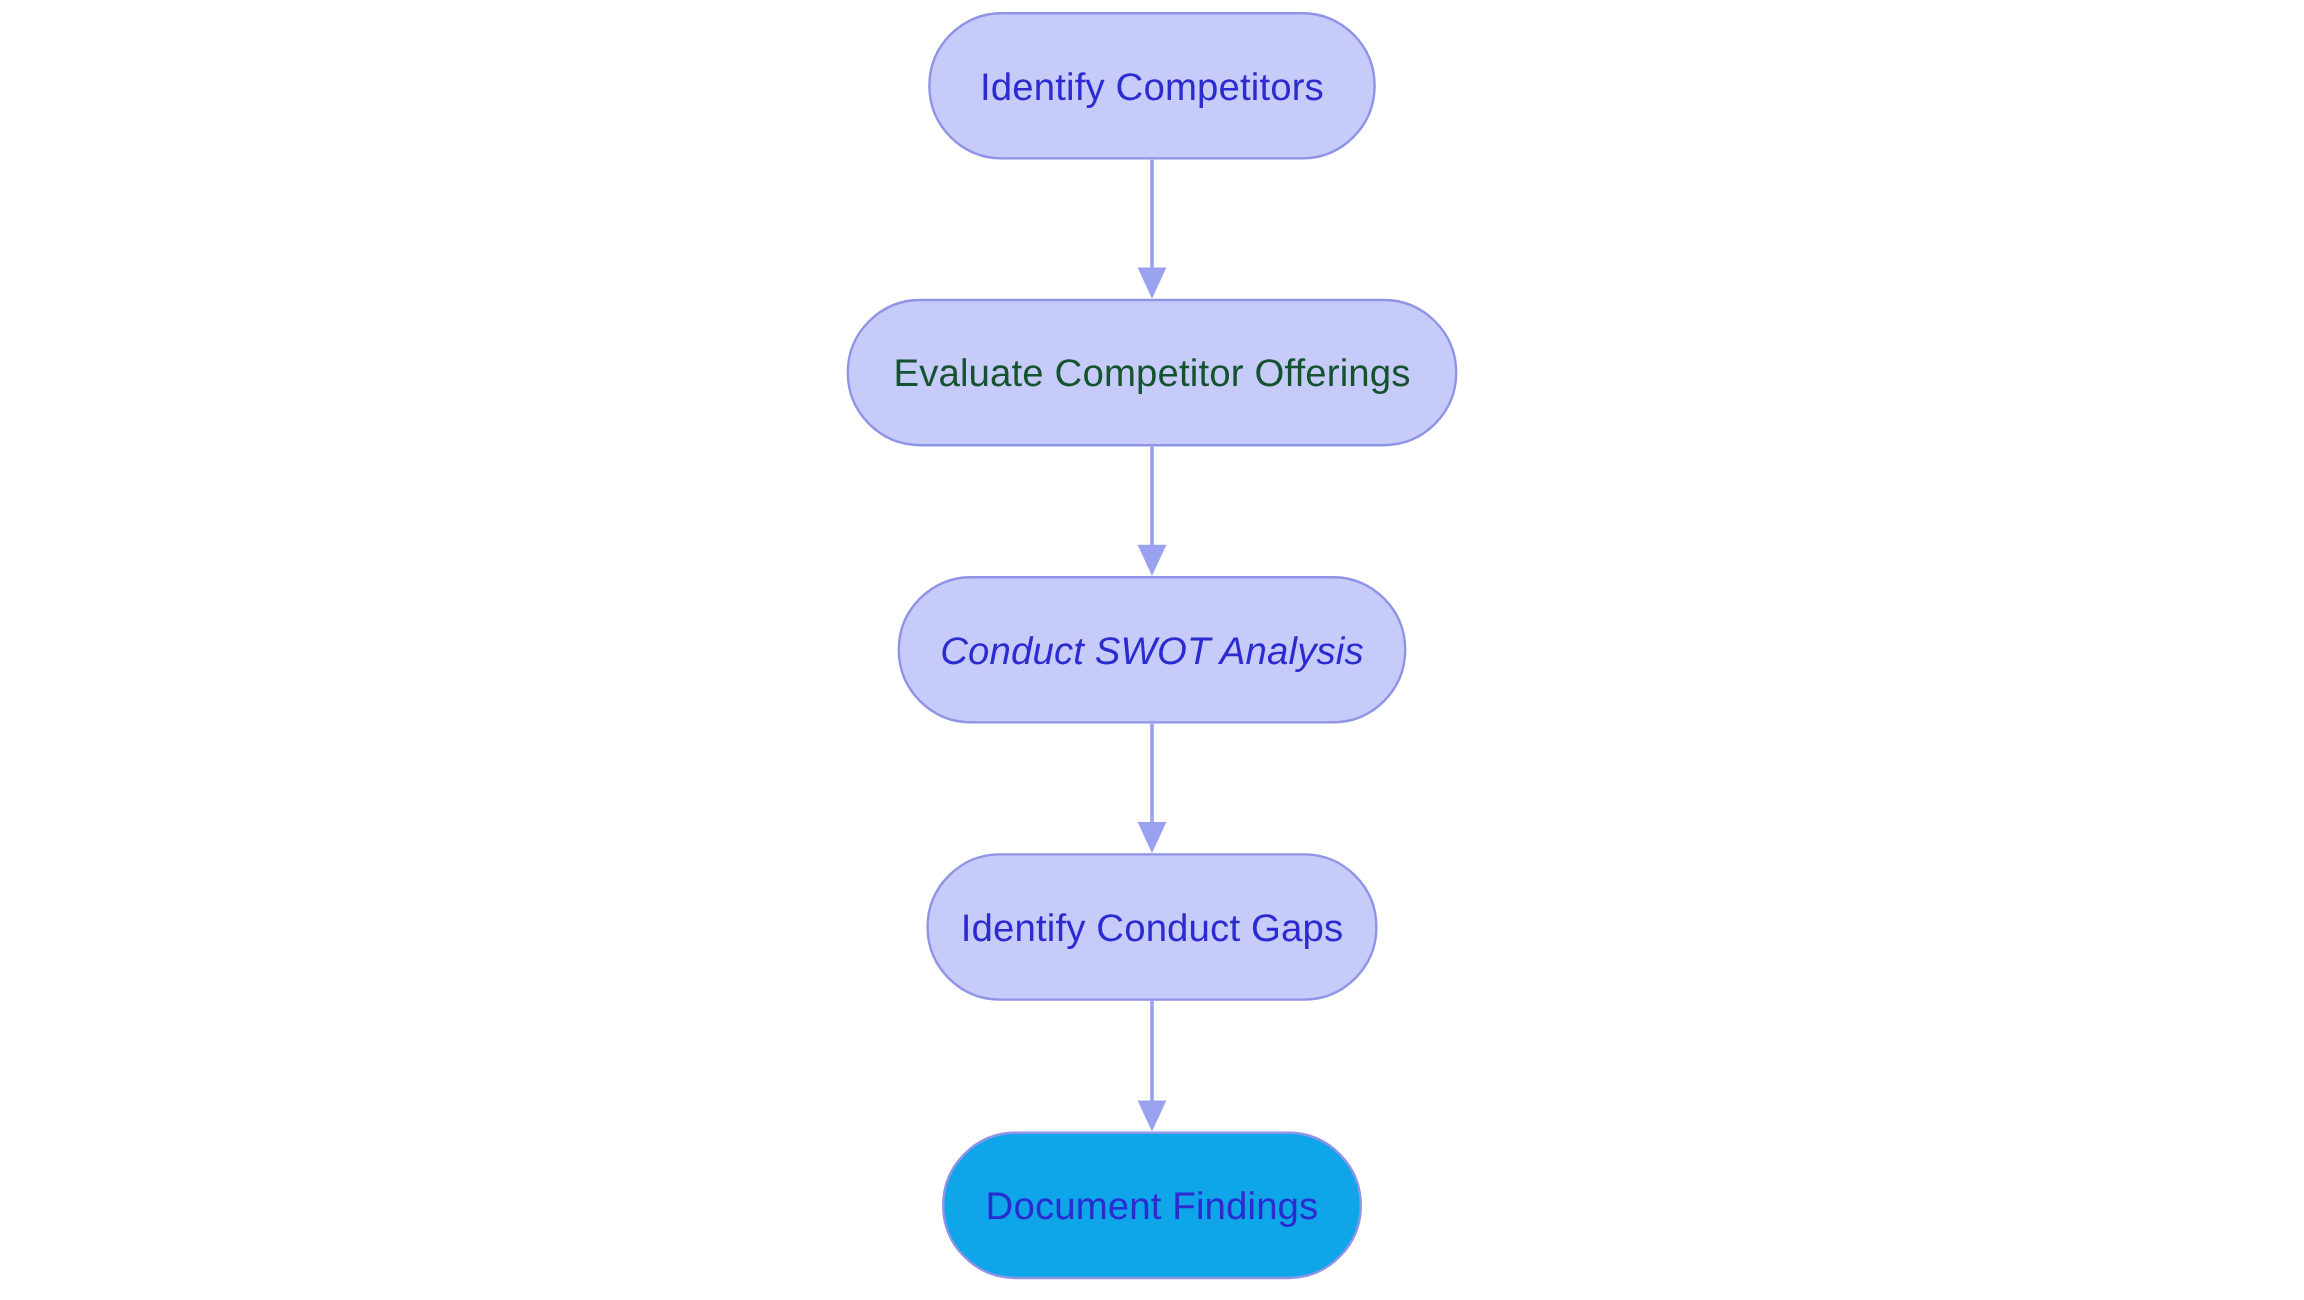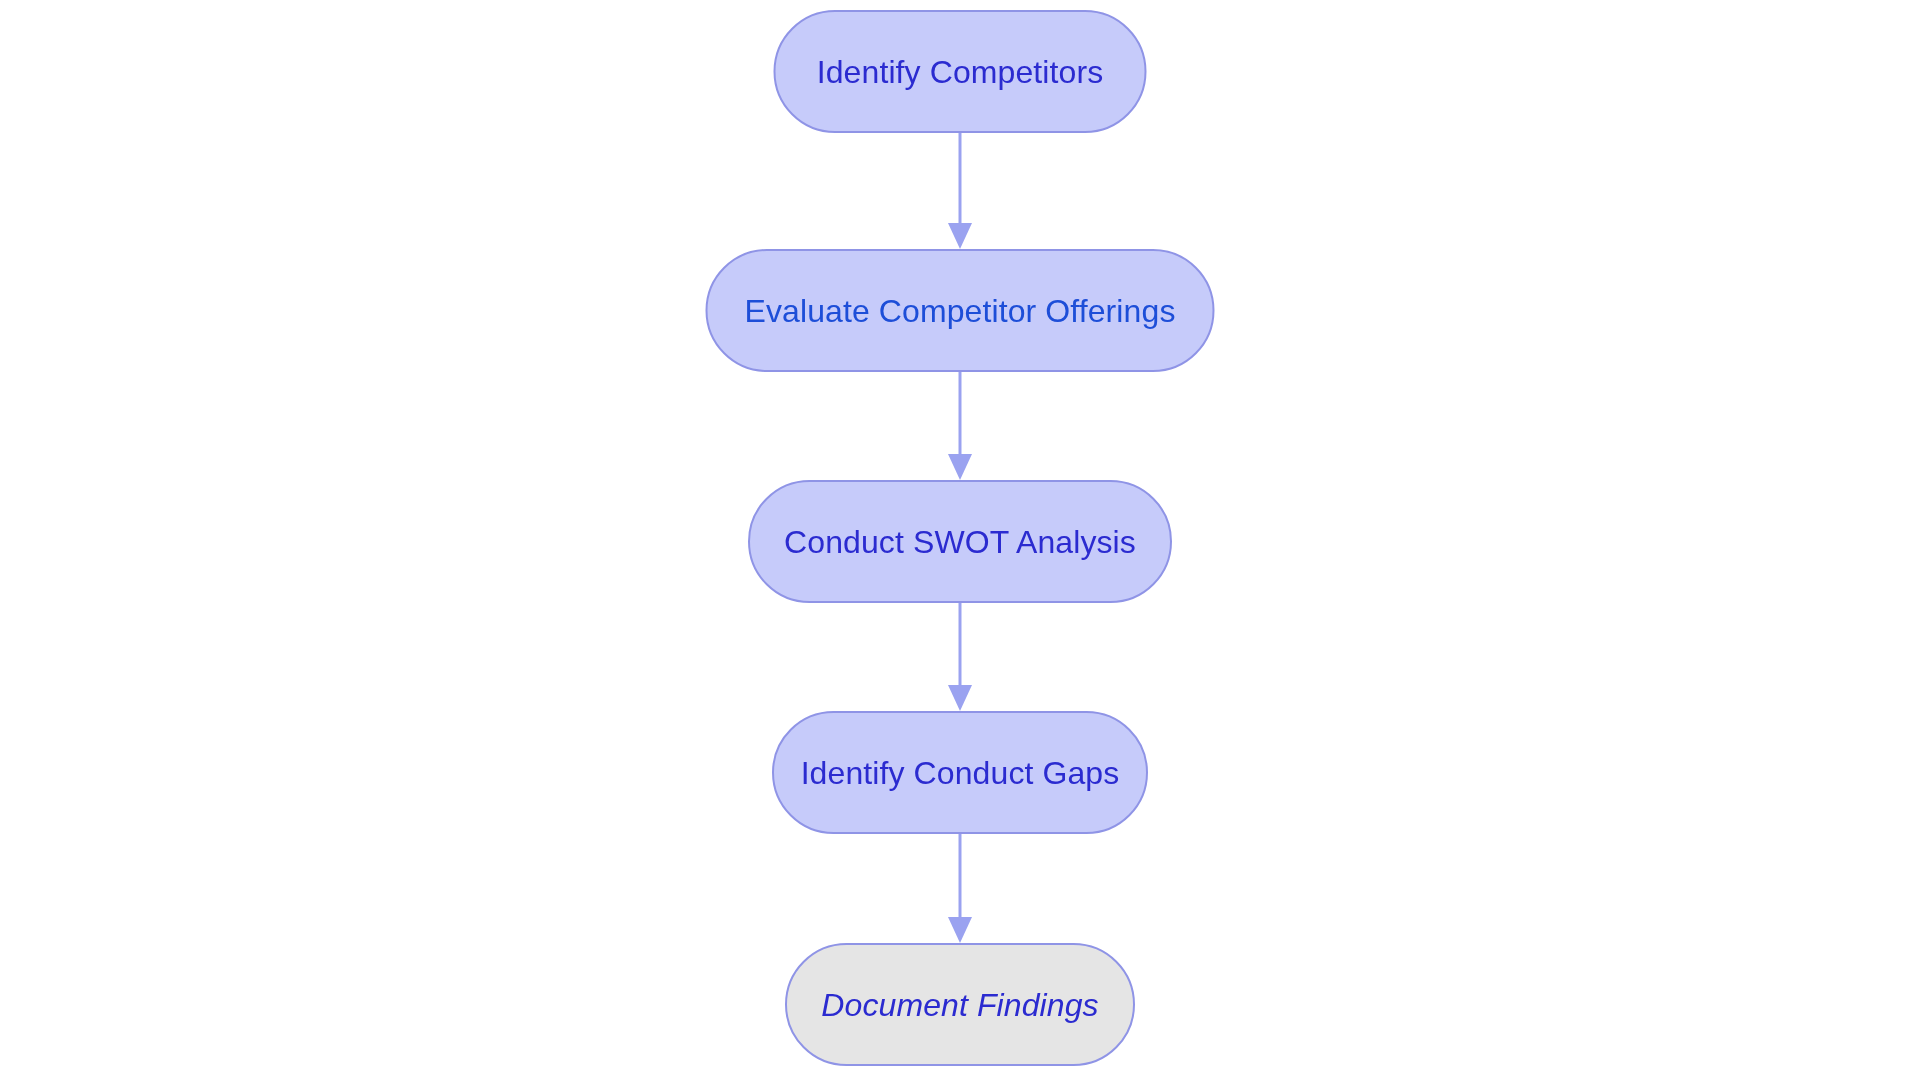--- a/index.html
+++ b/index.html
@@ -88,28 +88,28 @@
       <line class="conn-line" x1="15" y1="0" x2="15" y2="85" stroke="#9aa2f0" stroke-width="3"></line>
       <polygon class="conn-head" points="15,109 3,83 27,83" fill="#9aa2f0"></polygon>
     </svg>
   </div>
 
   <div class="node" id="node-0" style="left: 960px; top: 10px; width: 373px; height: 123px; background: rgb(198, 203, 250); border-color: rgb(143, 148, 230);">
     <span class="node-label" style="color: rgb(43, 43, 208);">Identify Competitors</span>
   </div>
 
   <div class="node" id="node-1" style="left: 960px; top: 249px; width: 509px; height: 123px; background: rgb(198, 203, 250); border-color: rgb(143, 148, 230);">
-    <span class="node-label" style="color: #1d4ed8;">Evaluate Competitor Offerings</span>
+    <span class="node-label" style="color: #14532d;">Evaluate Competitor Offerings</span>
   </div>
 
-  <div class="node" id="node-2" style="left: 960px; top: 480px; width: 424px; height: 123px; background: rgb(198, 203, 250); border-color: rgb(143, 148, 230);">
+  <div class="node" id="node-2" style="left: 960px; top: 480px; width: 424px; height: 123px; background: rgb(198, 203, 250); border-color: rgb(143, 148, 230); font-style: italic;">
     <span class="node-label" style="color: rgb(43, 43, 208);">Conduct SWOT Analysis</span>
   </div>
 
   <div class="node" id="node-3" style="left: 960px; top: 711px; width: 376px; height: 123px; background: rgb(198, 203, 250); border-color: rgb(143, 148, 230);">
     <span class="node-label" style="color: rgb(43, 43, 208);">Identify Conduct Gaps</span>
   </div>
 
-  <div class="node" id="node-4" style="left: 960px; top: 943px; width: 350px; height: 123px; background: #e5e5e5; border-color: rgb(143, 148, 230); font-style: italic;">
+  <div class="node" id="node-4" style="left: 960px; top: 943px; width: 350px; height: 123px; background: #0ea5e9; border-color: rgb(143, 148, 230);">
     <span class="node-label" style="color: rgb(43, 43, 208);">Document Findings</span>
   </div>
 
 </div>
 
 </body></html>

